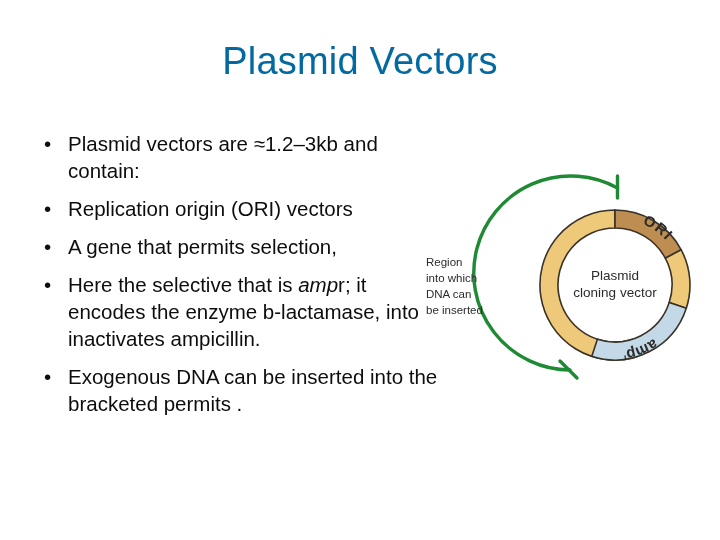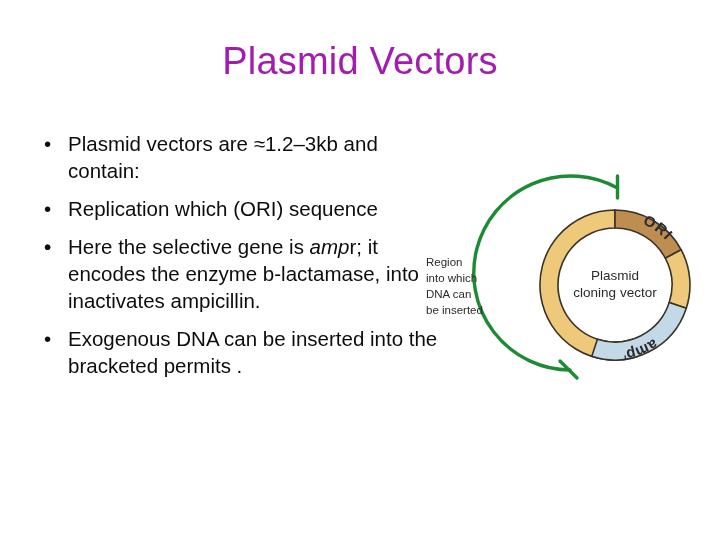--- a/index.html
+++ b/index.html
@@ -25,21 +25,21 @@
 
   
   #slide-title {
     position: absolute;
     left: 0;
     top: 42px;
     width: 720px;
     text-align: center;
     font-size: 38px;
     font-weight: normal;
-    color: #a21caf;
+    color: #0369a1;
     letter-spacing: 0.2px;
     line-height: 1.05;
   }
 
   
   #bullet-list {
     position: absolute;
     left: 38px;
     top: 130px;
     width: 400px;
@@ -89,30 +89,31 @@
 
   <div id="bullet-list">
 
     <div class="bullet-item">
       <span class="bullet-dot">•</span>
       <span class="bullet-text">Plasmid vectors are ≈1.2–3kb and contain:</span>
     </div>
 
     <div class="bullet-item">
       <span class="bullet-dot">•</span>
-      <span class="bullet-text">Replication which (ORI) sequence</span>
+      <span class="bullet-text">Replication origin (ORI) vectors</span>
     </div>
 
     <div class="bullet-item">
       <span class="bullet-dot">•</span>
+      <span class="bullet-text">A gene that permits selection,</span>
     </div>
 
     <div class="bullet-item">
       <span class="bullet-dot">•</span>
-      <span class="bullet-text">Here the selective gene is </span><span class="bullet-text ital">amp</span><span class="bullet-text">r; it encodes the enzyme b-lactamase, into inactivates ampicillin.</span>
+      <span class="bullet-text">Here the selective that is </span><span class="bullet-text ital">amp</span><span class="bullet-text">r; it encodes the enzyme b-lactamase, into inactivates ampicillin.</span>
     </div>
 
     <div class="bullet-item">
       <span class="bullet-dot">•</span>
       <span class="bullet-text">Exogenous DNA can be inserted into the bracketed permits .</span>
     </div>
 
   </div>
 
   <div id="plasmid-figure">

